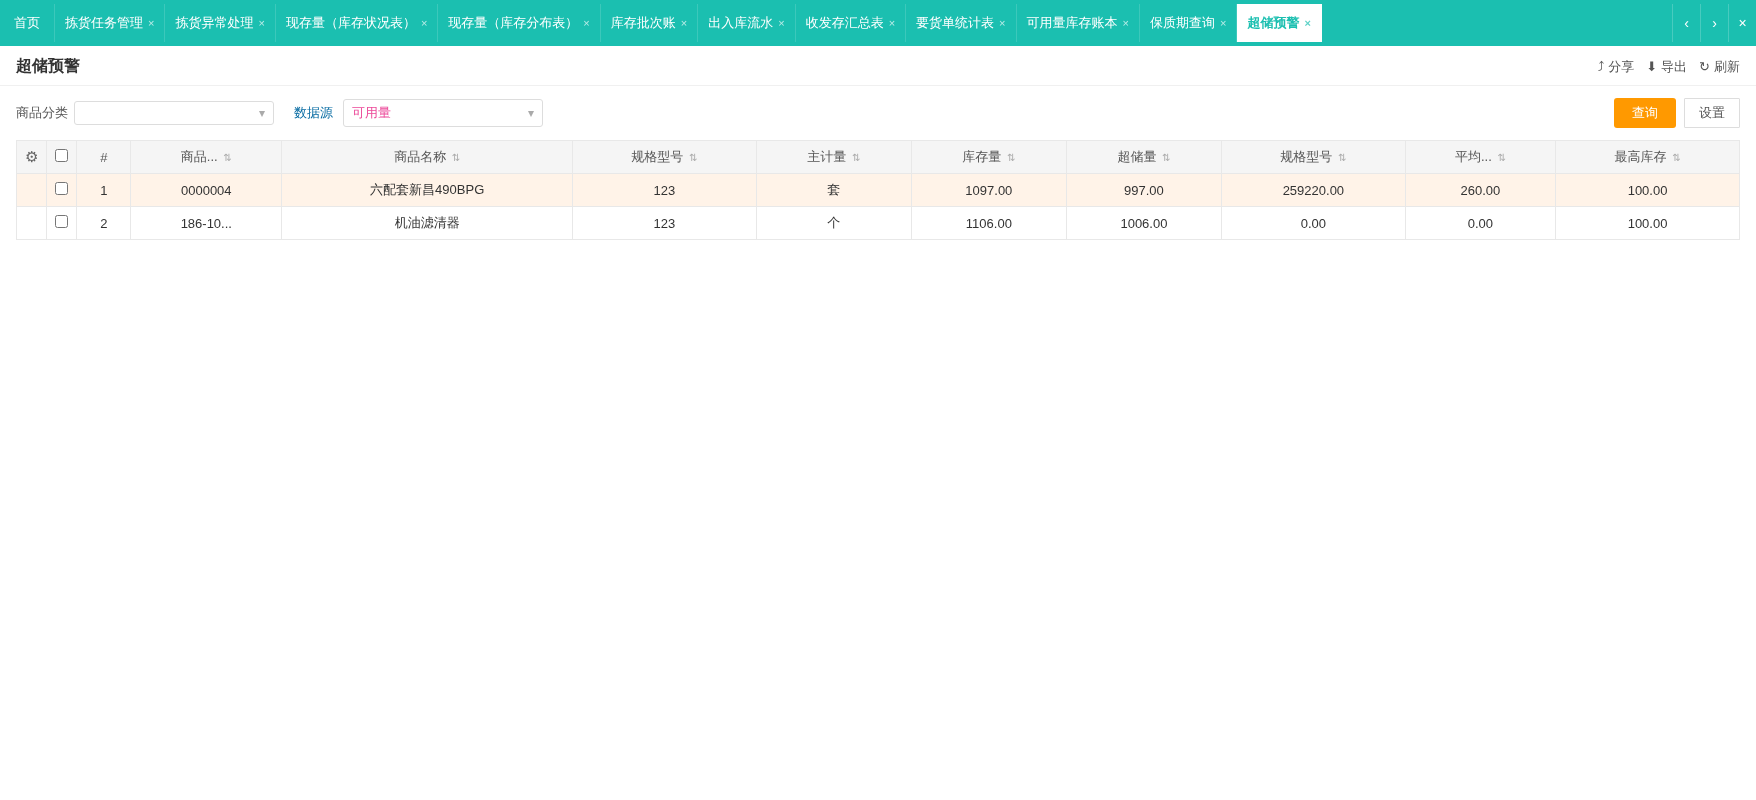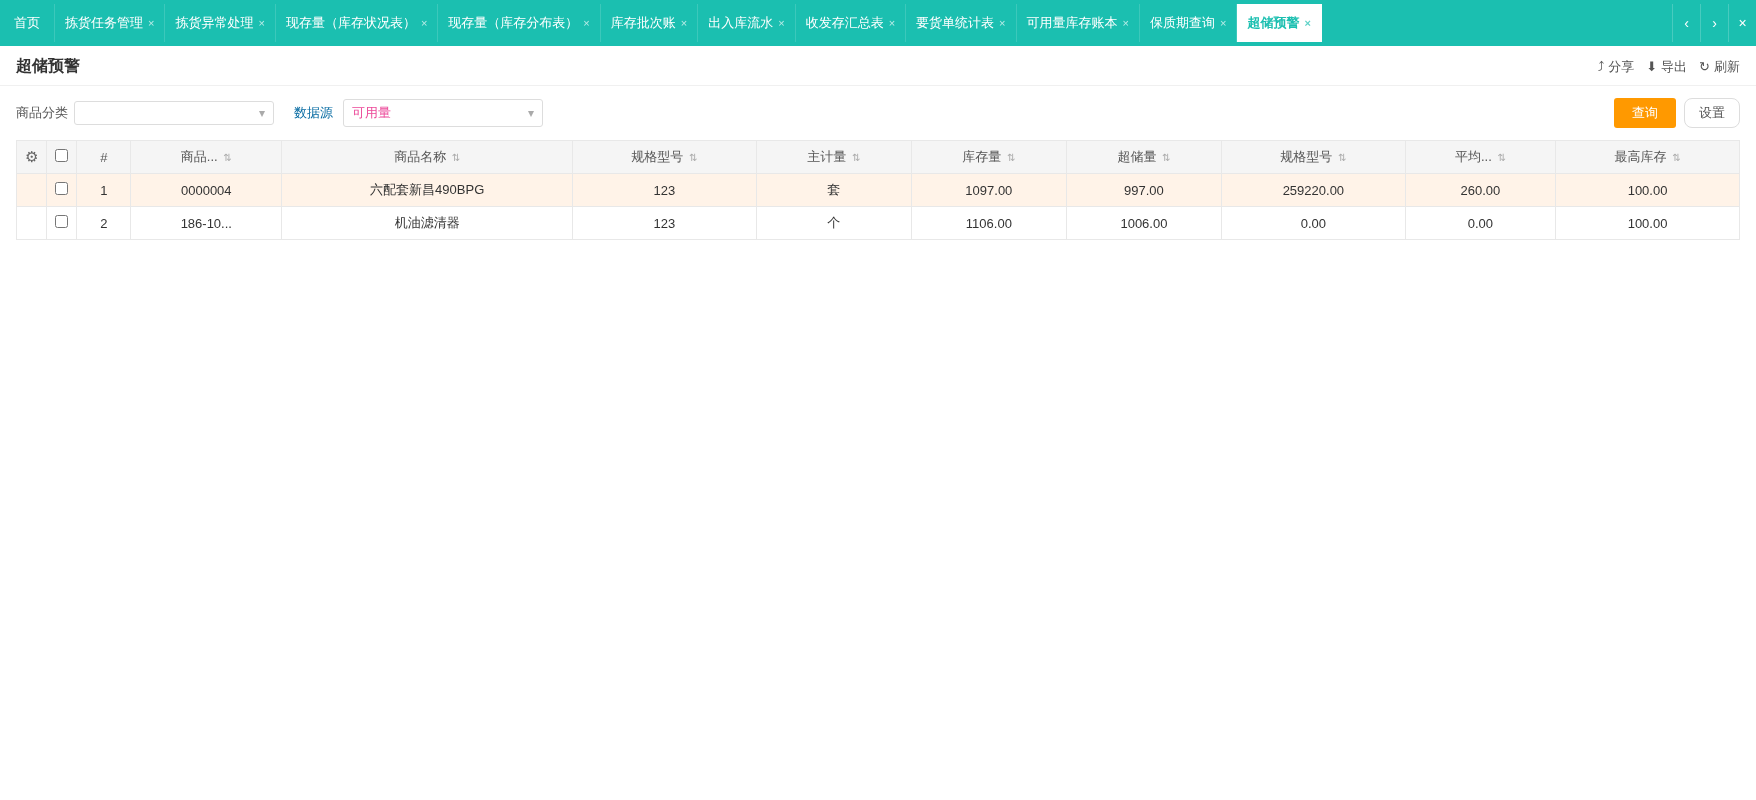--- a/index.html
+++ b/index.html
@@ -136,21 +136,21 @@
       padding: 6px 18px;
       border-radius: 3px;
       cursor: pointer;
       font-size: 13px;
     }
     .btn-settings {
       background: #fff;
       color: #555;
       border: 1px solid #ddd;
       padding: 5px 14px;
-      border-radius: 8px;
+      border-radius: 1px;
       cursor: pointer;
       font-size: 13px;
     }
 
     
     .table-container {
       padding: 0 16px;
     }
     .data-table {
       width: 100%;

